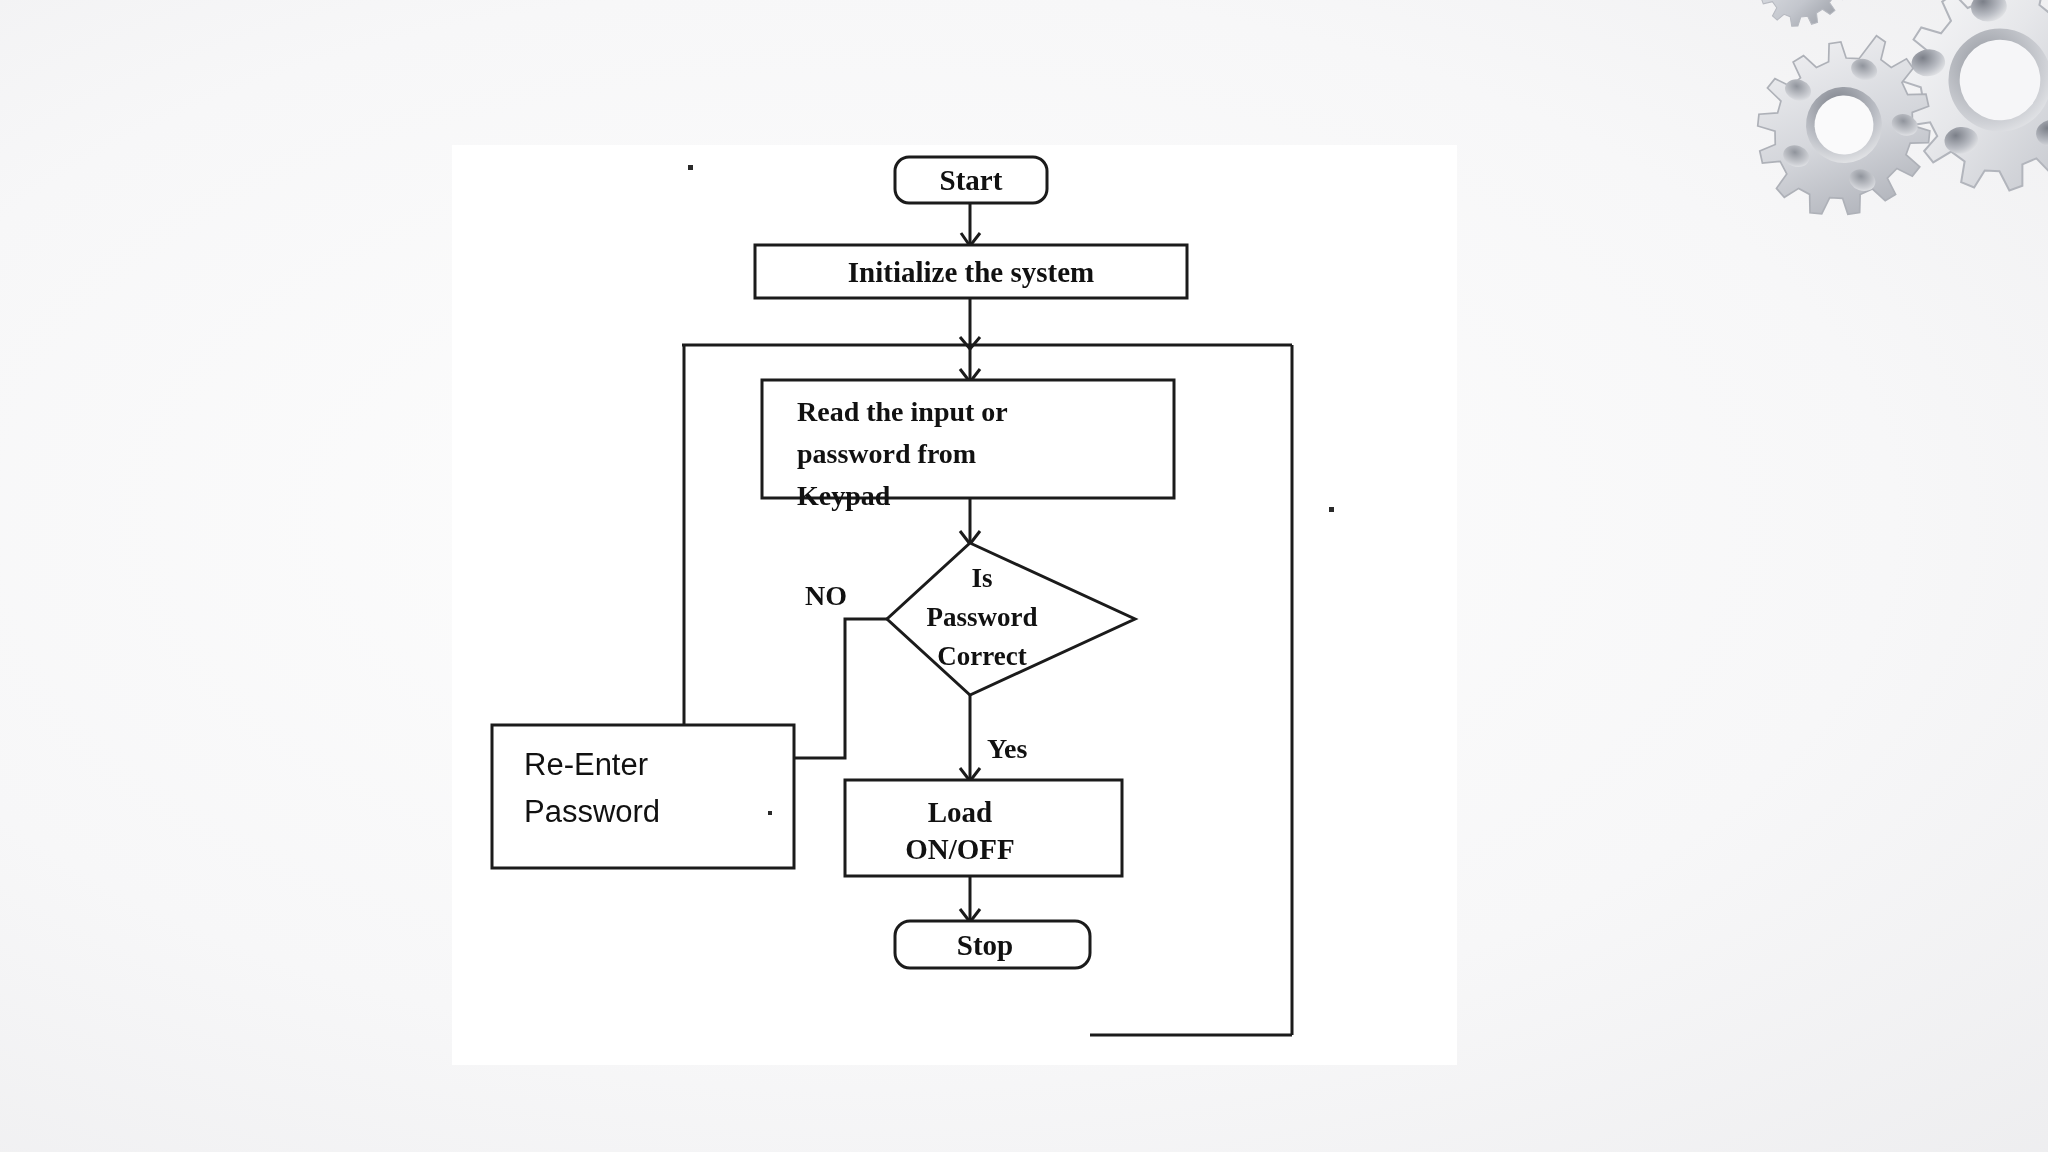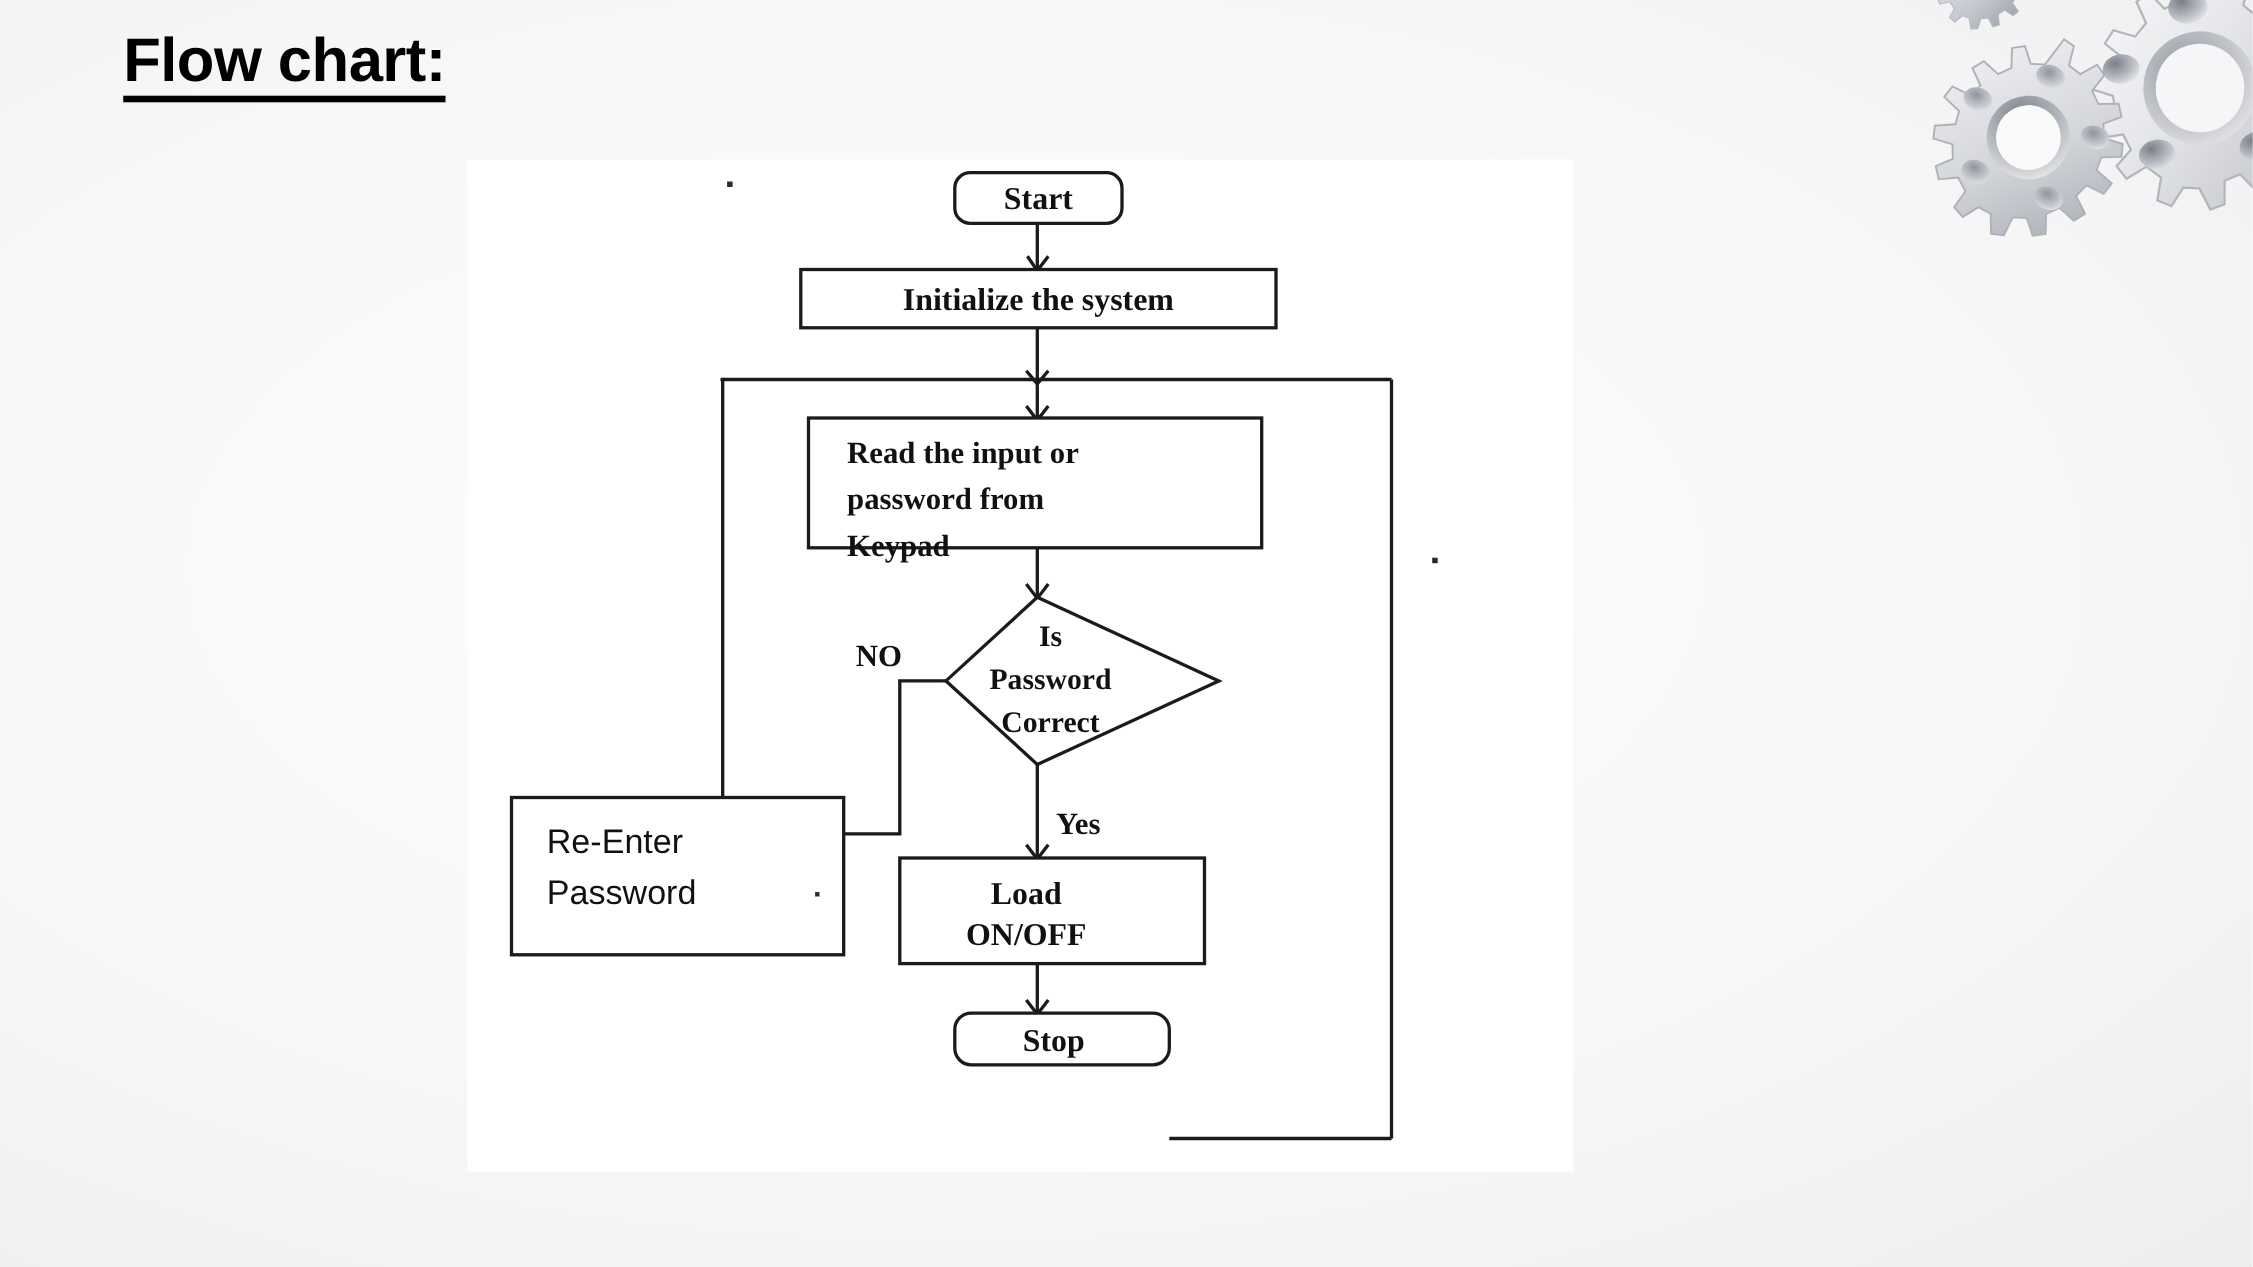--- a/index.html
+++ b/index.html
@@ -43,21 +43,21 @@
     line-height: 1.05;
     display: inline-block;
     border-bottom: 6px solid #000;
     padding-bottom: 2px;
     white-space: nowrap;
   }
 
   
   #flow-panel {
     position: absolute;
-    left: 425px;
+    left: 452px;
     top: 145px;
     width: 1005px;
     height: 920px;
     background: #ffffff;
   }
   #flow-svg {
     position: absolute;
     left: 0;
     top: 0;
     width: 1005px;
@@ -174,23 +174,20 @@
 
     <g transform="translate(300,-20) scale(0.58) rotate(-18)">
       <use href="#gear14" fill="url(#gC)" stroke="#b6b9c0" stroke-width="2"></use>
       <circle r="32" fill="url(#holeG)"></circle>
       <circle r="24" fill="#f2f2f4"></circle>
     </g>
 
     <rect x="0" y="0" width="430" height="330" fill="none"></rect>
   </svg>
 
-  <div id="title-wrap">
-    <div id="page-title">Flow chart:</div>
-  </div>
 
   <div id="flow-panel">
     <svg id="flow-svg" viewBox="0 0 1005 920" xmlns="http://www.w3.org/2000/svg">
 
       <path class="conn" d="M518,56 L518,100"></path>
       <path class="conn" d="M509,88 L518,101 L528,88"></path>
 
       <path class="conn" d="M518,152 L518,203"></path>
 
       <path class="conn" d="M230,200 L840,200"></path>

